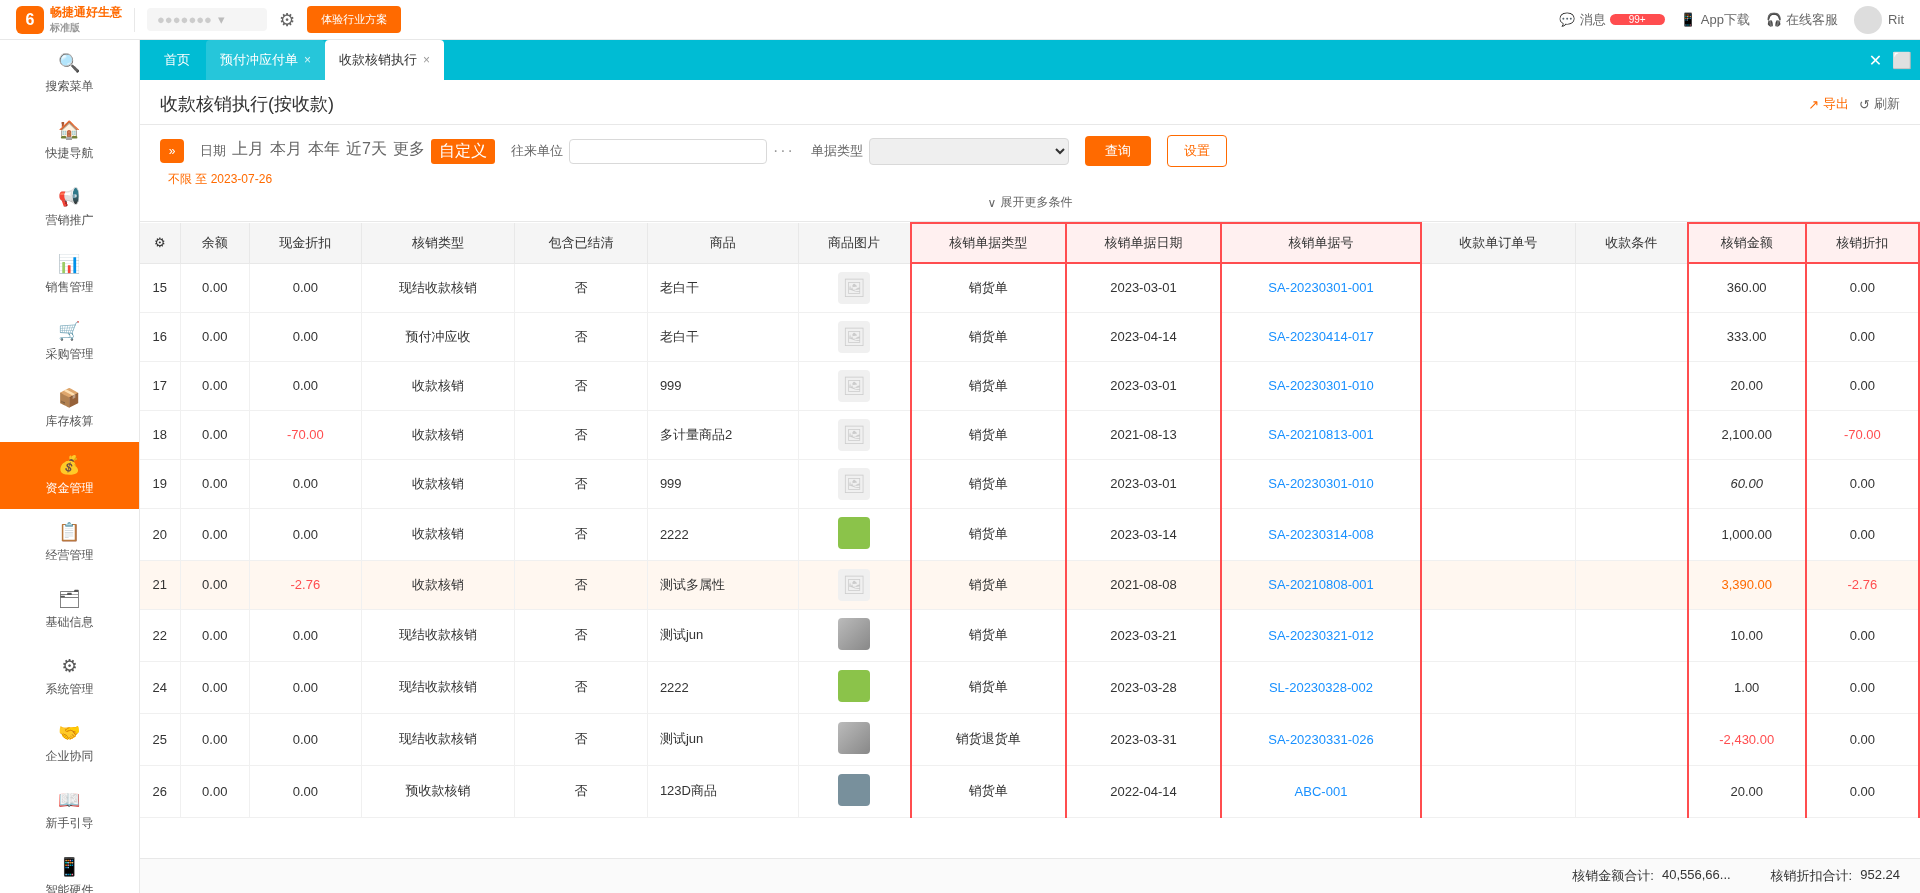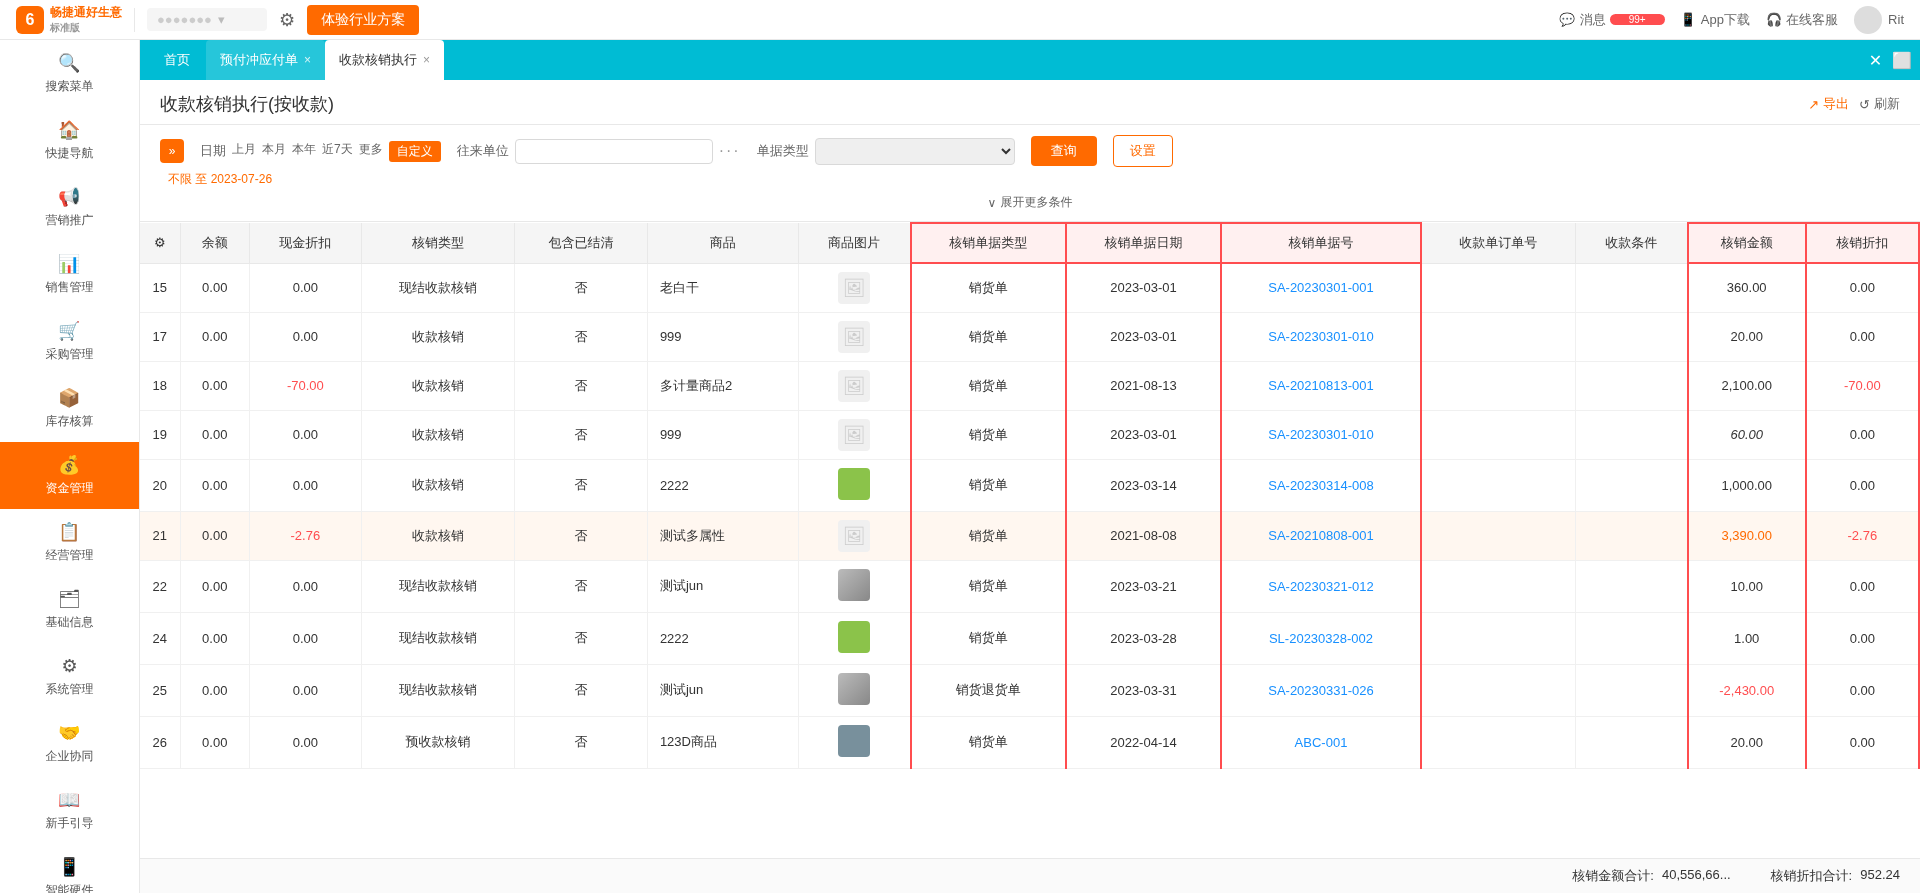--- a/index.html
+++ b/index.html
@@ -3,21 +3,21 @@
   <meta charset="utf-8">
   <style>
     * { box-sizing: border-box; margin: 0; padding: 0; }
     body { font-family: 'Microsoft YaHei', Arial, sans-serif; font-size: 13px; background: #f0f2f5; color: #333; overflow: hidden; }
     
     
     .top-bar { height: 40px; background: #fff; display: flex; align-items: center; padding: 0 16px; border-bottom: 1px solid #e8e8e8; justify-content: space-between; }
     .top-bar-left { display: flex; align-items: center; gap: 12px; }
     .app-logo { display: flex; align-items: center; gap: 6px; color: #ff6a00; font-weight: bold; font-size: 14px; }
     .logo-icon { width: 28px; height: 28px; background: #ff6a00; border-radius: 6px; display: flex; align-items: center; justify-content: center; color: #fff; font-size: 16px; }
-    .industry-btn { background: #ff6a00; color: #fff; border: none; padding: 6px 14px; border-radius: 4px; cursor: pointer; font-size: 14px; }
+    .industry-btn { background: #ff6a00; color: #fff; border: none; padding: 6px 14px; border-radius: 4px; cursor: pointer; font-size: 11px; }
     .top-bar-right { display: flex; align-items: center; gap: 16px; color: #666; font-size: 13px; }
     .notification-item { display: flex; align-items: center; gap: 4px; cursor: pointer; position: relative; }
     .badge { background: #ff4d4f; color: #fff; border-radius: 10px; padding: 0 19px; font-size: 10px; min-width: 18px; text-align: center; }
     .user-avatar { width: 28px; height: 28px; background: #ddd; border-radius: 50%; }
     
     
     .layout { display: flex; height: calc(100vh - 40px); }
     
     
     .sidebar { width: 140px; background: #fff; border-right: 1px solid #e8e8e8; display: flex; flex-direction: column; overflow-y: auto; }
@@ -35,21 +35,21 @@
     .page-actions { display: flex; gap: 10px; }
     .btn-export { display: flex; align-items: center; gap: 4px; color: #ff6a00; cursor: pointer; font-size: 13px; }
     .btn-refresh { display: flex; align-items: center; gap: 4px; color: #666; cursor: pointer; font-size: 13px; }
     
     
     .filter-bar { background: #fff; padding: 10px 20px; border-bottom: 1px solid #e8e8e8; }
     .filter-row { display: flex; align-items: center; gap: 16px; flex-wrap: wrap; }
     .filter-item { display: flex; align-items: center; gap: 6px; }
     .filter-label { color: #666; font-size: 13px; white-space: nowrap; }
     .filter-links { display: flex; gap: 6px; }
-    .filter-link { color: #666; cursor: pointer; font-size: 12px; }
+    .filter-link { color: #666; cursor: pointer; font-size: 16px; }
     .filter-link.custom { color: #fff; background: #ff6a00; padding: 2px 8px; border-radius: 3px; }
     .filter-input { border: 1px solid #d9d9d9; border-radius: 4px; padding: 4px 10px; font-size: 13px; color: #333; min-width: 160px; }
     .filter-select { border: 1px solid #d9d9d9; border-radius: 4px; padding: 4px 10px; font-size: 13px; color: #333; min-width: 200px; }
     .btn-query { background: #ff6a00; color: #fff; border: none; padding: 6px 20px; border-radius: 4px; cursor: pointer; font-size: 13px; }
     .btn-settings { background: #fff; color: #ff6a00; border: 1px solid #ff6a00; padding: 6px 16px; border-radius: 4px; cursor: pointer; font-size: 13px; }
     .expand-more { display: flex; align-items: center; gap: 4px; color: #666; cursor: pointer; font-size: 12px; justify-content: center; margin-top: 6px; }
     
     
     .table-container { flex: 1; overflow: auto; background: #fff; margin: 0; padding: 0; position: relative; }
     table { width: 100%; border-collapse: collapse; font-size: 13px; }
@@ -269,20 +269,36 @@
     <td><div class="img-placeholder" style="background:#f0f0f0;border-radius:4px;width:32px;height:32px;display:inline-flex;align-items:center;justify-content:center;color:#ccc;font-size:18px;">🖼</div></td>
     <td style="border-left:2px solid #ff4d4f;border-right:2px solid #ff4d4f;">销货单</td>
     <td style="border-left:2px solid #ff4d4f;border-right:2px solid #ff4d4f;">2023-03-01</td>
     <td style="border-left:2px solid #ff4d4f;border-right:2px solid #ff4d4f;"><a class="link-text">SA-20230301-001</a></td>
     <td></td>
     <td></td>
     <td style="border-left:2px solid #ff4d4f;border-right:2px solid #ff4d4f;">360.00</td>
     <td style="border-left:2px solid #ff4d4f;border-right:2px solid #ff4d4f;">0.00</td>
   </tr>
             <tr>
+    <td>16</td>
+    <td>0.00</td>
+    <td style="">0.00</td>
+    <td>预付冲应收</td>
+    <td>否</td>
+    <td style="text-align:left;padding-left:12px;">老白干</td>
+    <td><div class="img-placeholder" style="background:#f0f0f0;border-radius:4px;width:32px;height:32px;display:inline-flex;align-items:center;justify-content:center;color:#ccc;font-size:18px;">🖼</div></td>
+    <td style="border-left:2px solid #ff4d4f;border-right:2px solid #ff4d4f;">销货单</td>
+    <td style="border-left:2px solid #ff4d4f;border-right:2px solid #ff4d4f;">2023-04-14</td>
+    <td style="border-left:2px solid #ff4d4f;border-right:2px solid #ff4d4f;"><a class="link-text">SA-20230414-017</a></td>
+    <td></td>
+    <td></td>
+    <td style="border-left:2px solid #ff4d4f;border-right:2px solid #ff4d4f;">333.00</td>
+    <td style="border-left:2px solid #ff4d4f;border-right:2px solid #ff4d4f;">0.00</td>
+  </tr>
+            <tr>
     <td>17</td>
     <td>0.00</td>
     <td style="">0.00</td>
     <td>收款核销</td>
     <td>否</td>
     <td style="text-align:left;padding-left:12px;">999</td>
     <td><div class="img-placeholder" style="background:#f0f0f0;border-radius:4px;width:32px;height:32px;display:inline-flex;align-items:center;justify-content:center;color:#ccc;font-size:18px;">🖼</div></td>
     <td style="border-left:2px solid #ff4d4f;border-right:2px solid #ff4d4f;">销货单</td>
     <td style="border-left:2px solid #ff4d4f;border-right:2px solid #ff4d4f;">2023-03-01</td>
     <td style="border-left:2px solid #ff4d4f;border-right:2px solid #ff4d4f;"><a class="link-text">SA-20230301-010</a></td>

